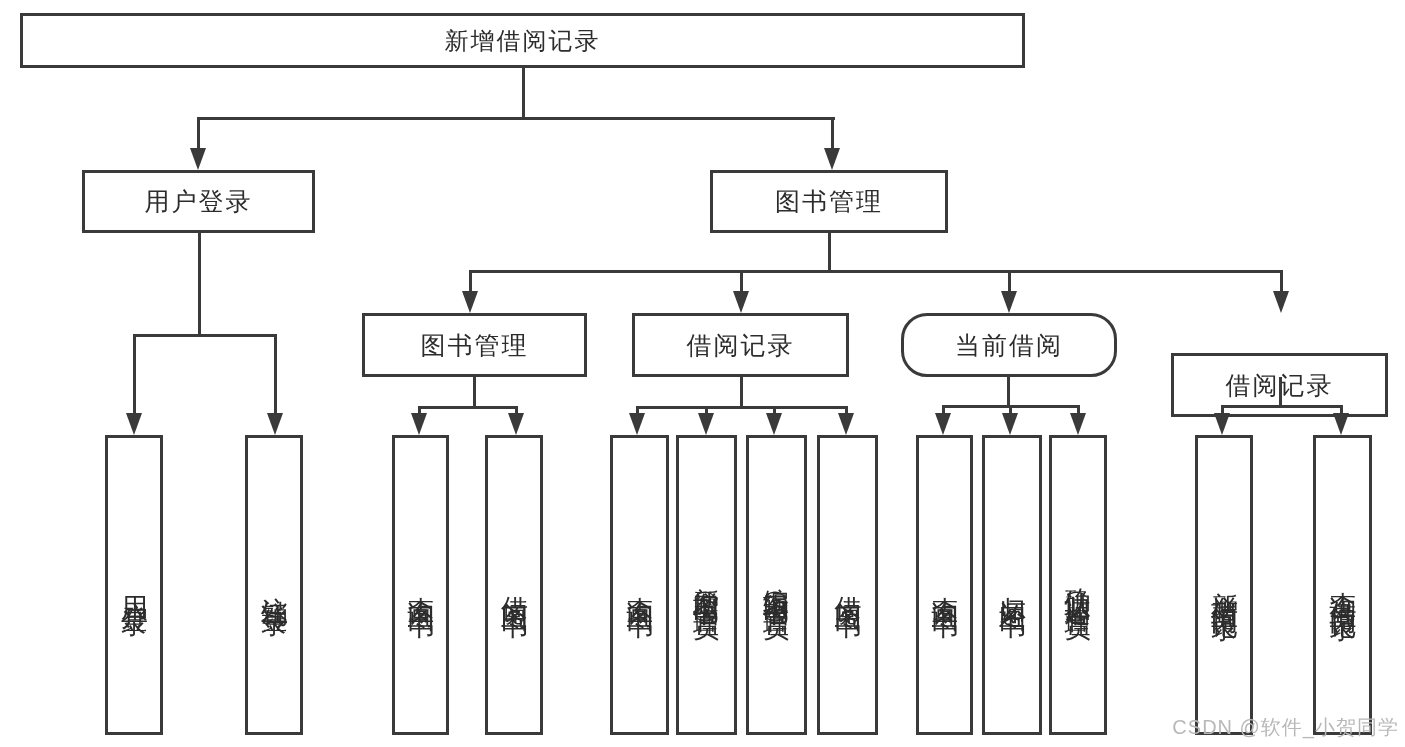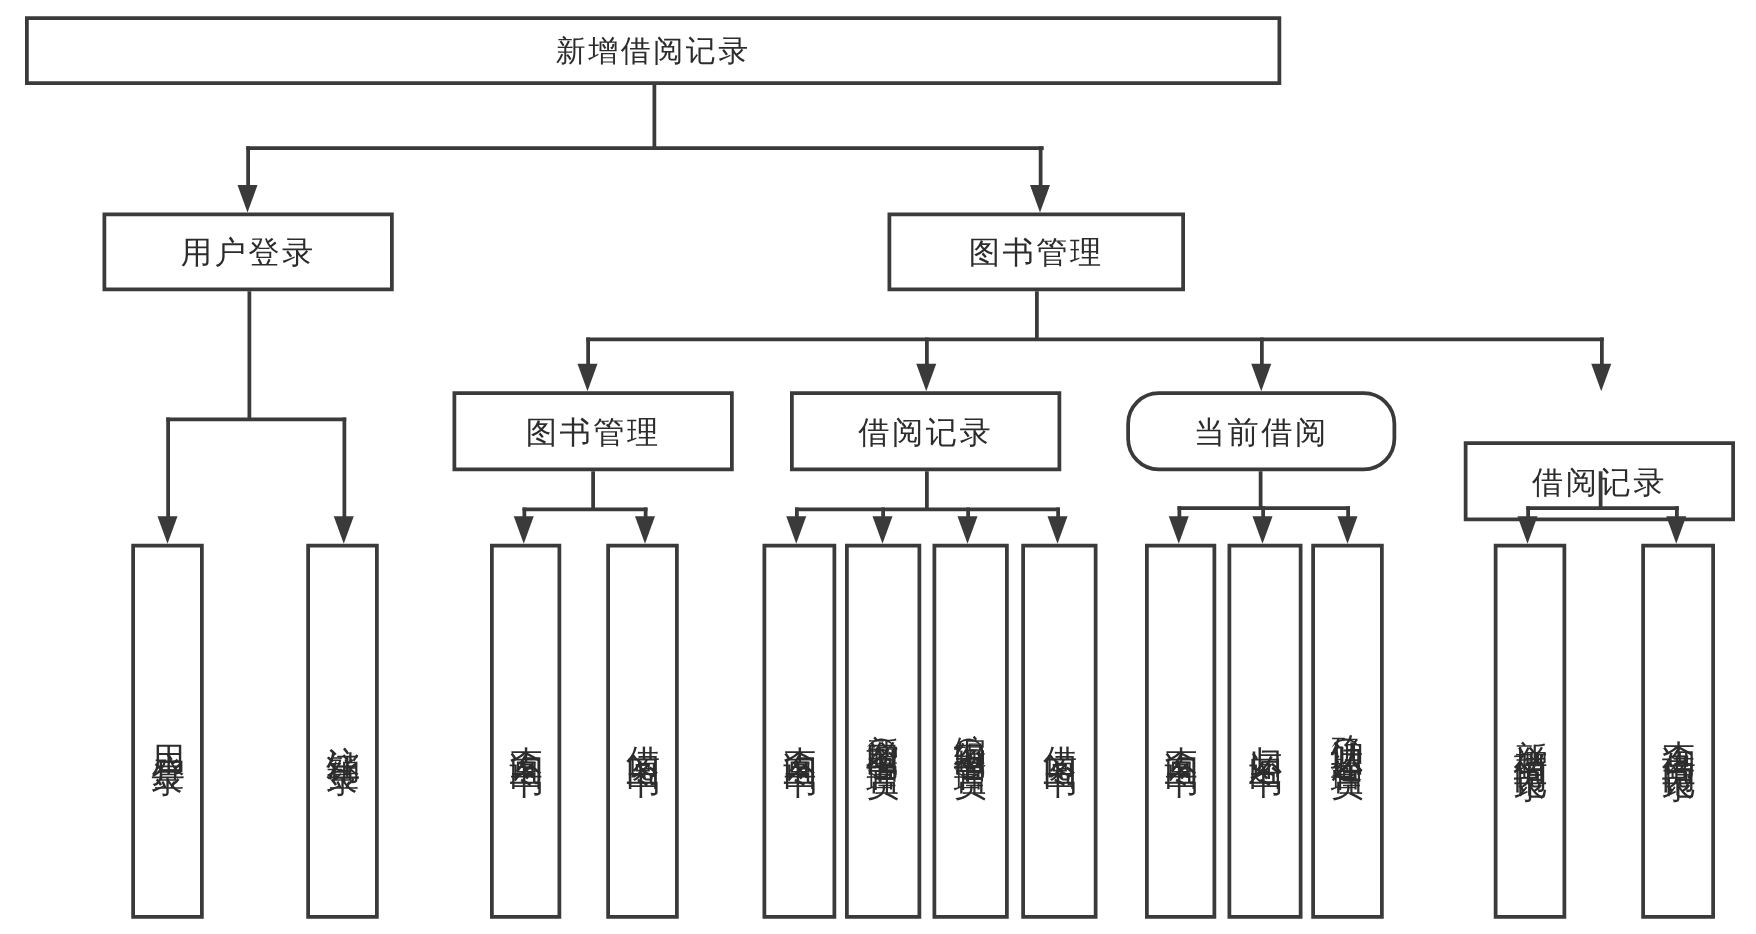--- a/index.html
+++ b/index.html
@@ -158,14 +158,15 @@
   <div class="vl" style="left:1077px;top:405px;height:10px;"></div>
   <div class="arrow" style="left:1070px;top:413px;"></div>
 
   <div class="vl" style="left:1279px;top:377px;height:30px;"></div>
   <div class="hl" style="left:1221px;top:405px;width:122px;"></div>
   <div class="vl" style="left:1221px;top:405px;height:10px;"></div>
   <div class="arrow" style="left:1214px;top:413px;"></div>
   <div class="vl" style="left:1340px;top:405px;height:10px;"></div>
   <div class="arrow" style="left:1333px;top:413px;"></div>
 
+  <div class="watermark">CSDN @软件_小贺同学</div>
 
 </div>
 
 </body></html>

